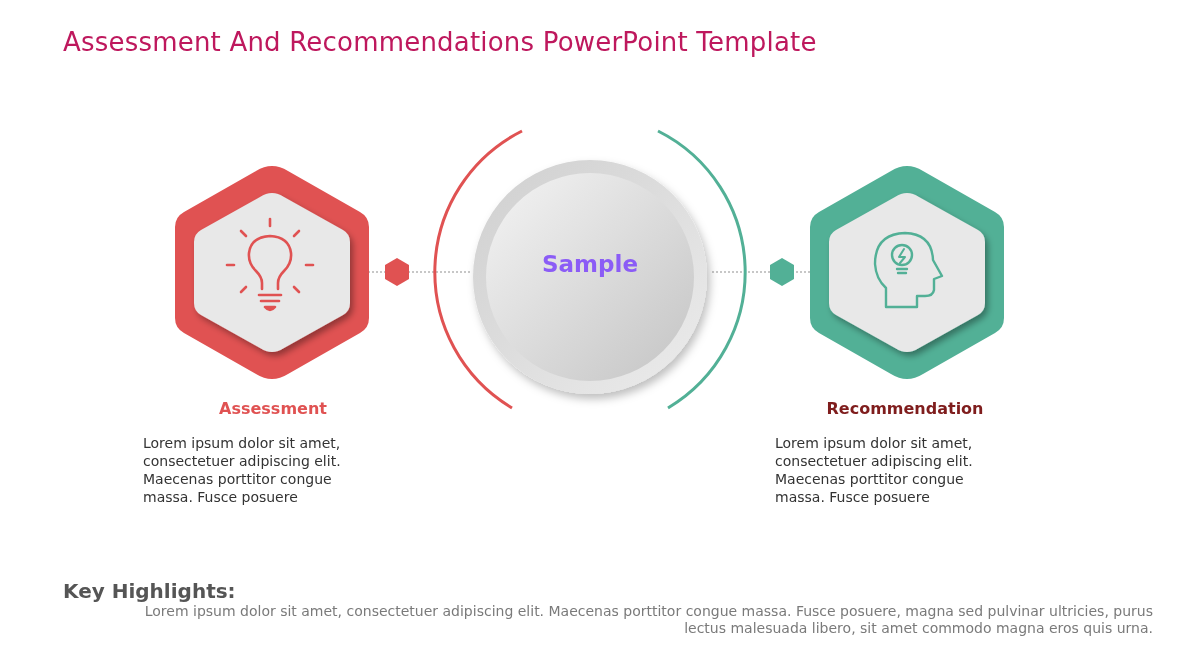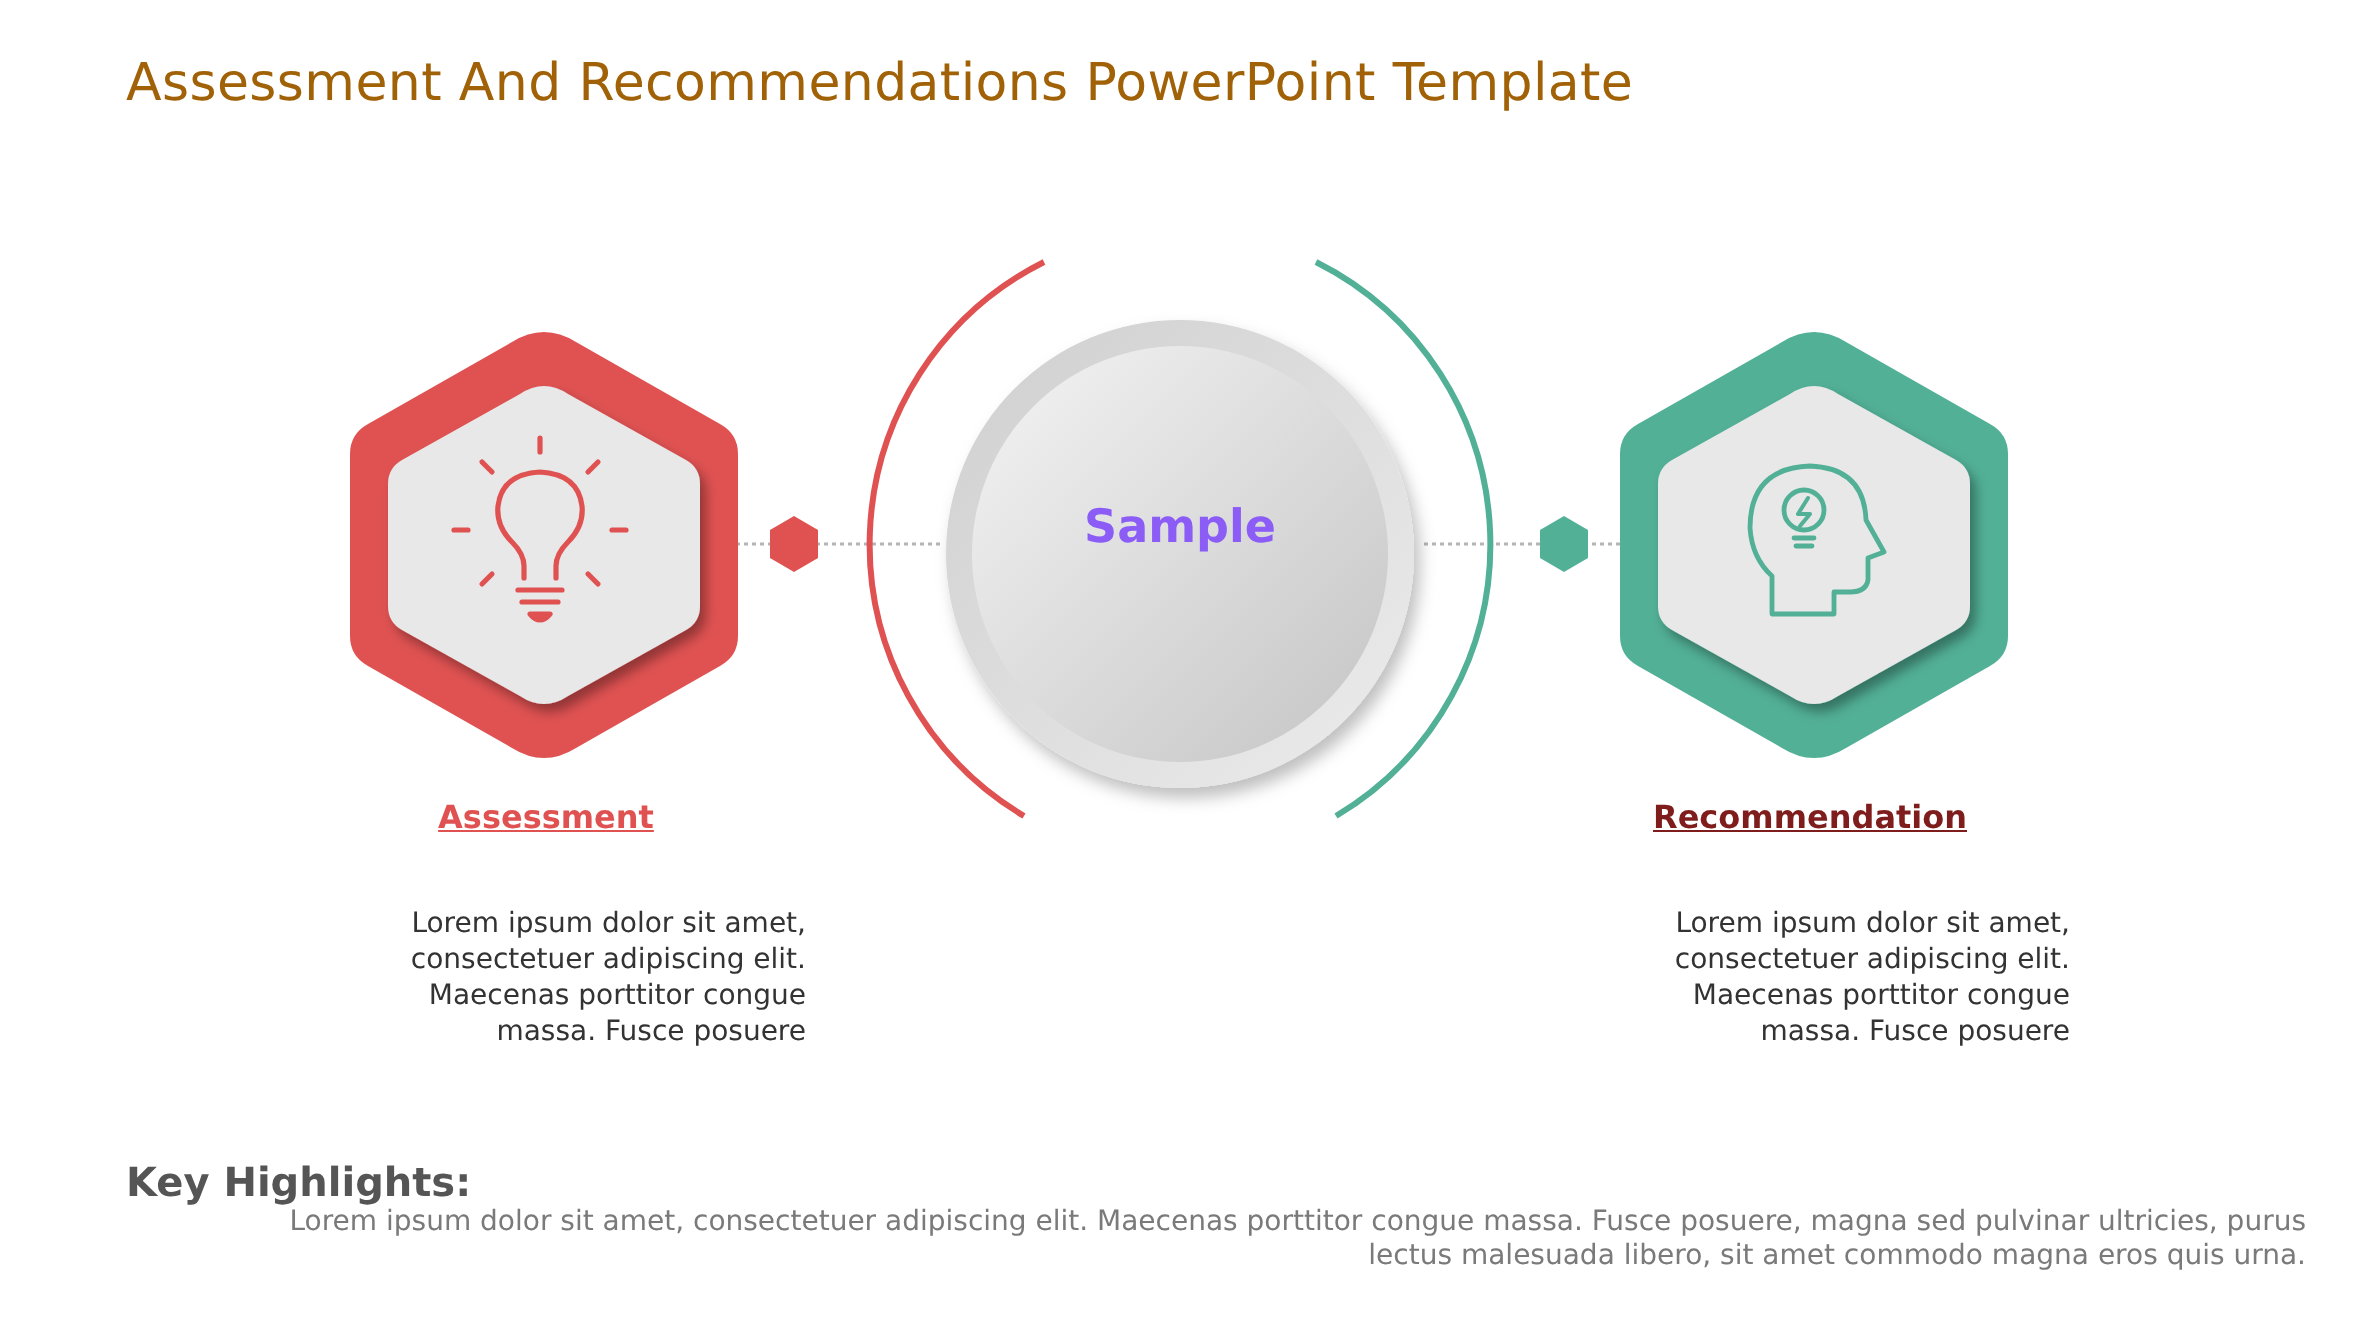--- a/index.html
+++ b/index.html
@@ -1,21 +1,21 @@
 <!DOCTYPE html>
 <html><head>
 <meta charset="utf-8">
 <style>
   html, body { margin:0; padding:0; background:#ffffff; }
   body { width:1180px; height:664px; position:relative; overflow:hidden; font-family:"DejaVu Sans", sans-serif; }
-  .title { position:absolute; left:63px; top:27px; font-size:26px; color:#a16207; font-weight:normal; letter-spacing:0.2px; white-space:nowrap; }
+  .title { position:absolute; left:63px; top:27px; font-size:26px; color:#be185d; font-weight:normal; letter-spacing:0.2px; white-space:nowrap; }
   svg.diagram { position:absolute; left:0; top:0; }
   .center-label { position:absolute; left:490px; top:250px; width:200px; text-align:center; font-weight:bold; font-size:23px; line-height:29px; color:#8b5cf6; }
-  .heading { position:absolute; width:260px; text-align:center; font-weight:bold; font-size:16px; top:399px;text-decoration:underline; }
-  .body-text { position:absolute; width:260px; text-align:right; font-size:14px; line-height:18px; color:#333333; top:453px; }
+  .heading { position:absolute; width:260px; text-align:center; font-weight:bold; font-size:16px; top:399px; }
+  .body-text { position:absolute; width:260px; text-align:left; font-size:14px; line-height:18px; color:#333333; top:434px; }
   .kh-title { position:absolute; left:63px; top:579px; font-size:20px; font-weight:bold; color:#555555; }
   .kh-text { position:absolute; left:63px; top:603px; width:1090px; font-size:14px; line-height:17px; color:#7a7a7a;text-align:right; }
 </style>
 </head>
 <body>
 
 <div class="title">Assessment And Recommendations PowerPoint Template</div>
 
 <svg class="diagram" width="1180" height="664" viewBox="0 0 1180 664">
   <defs>

